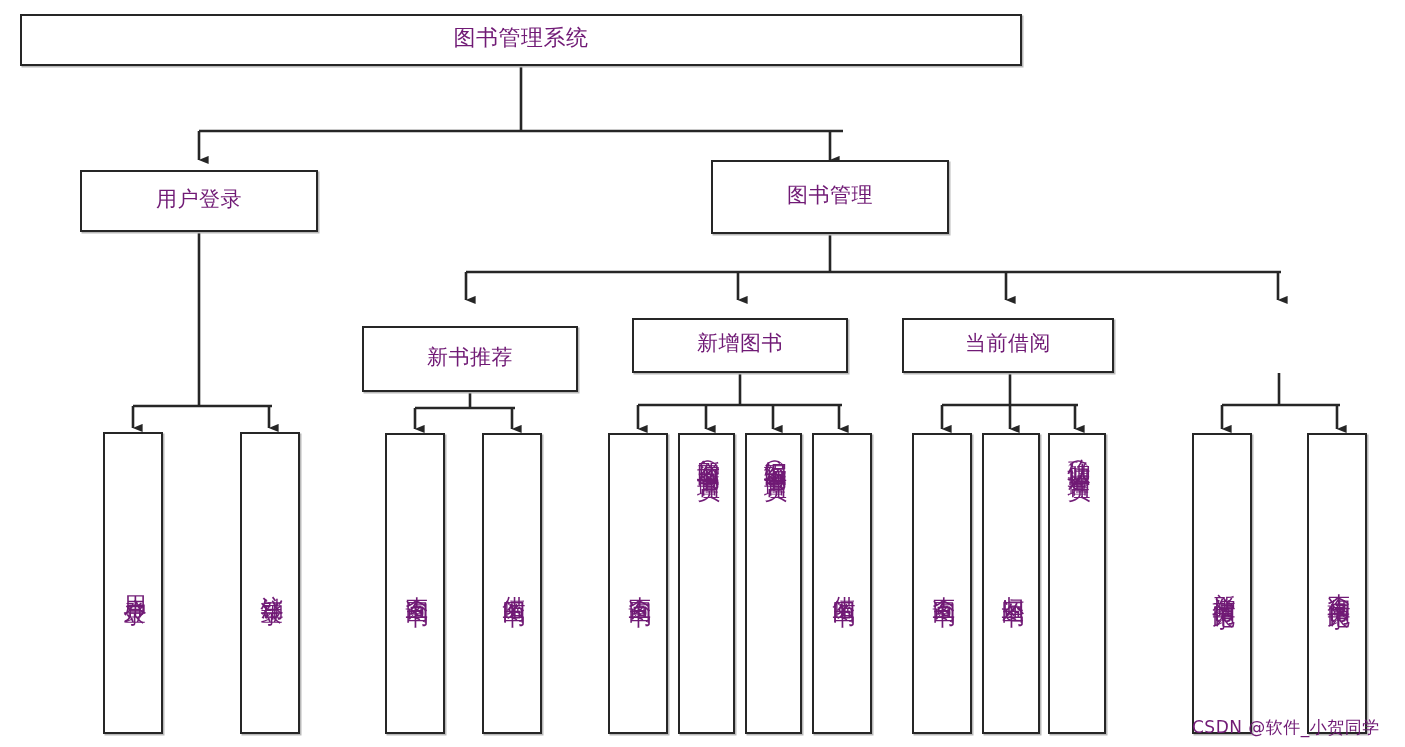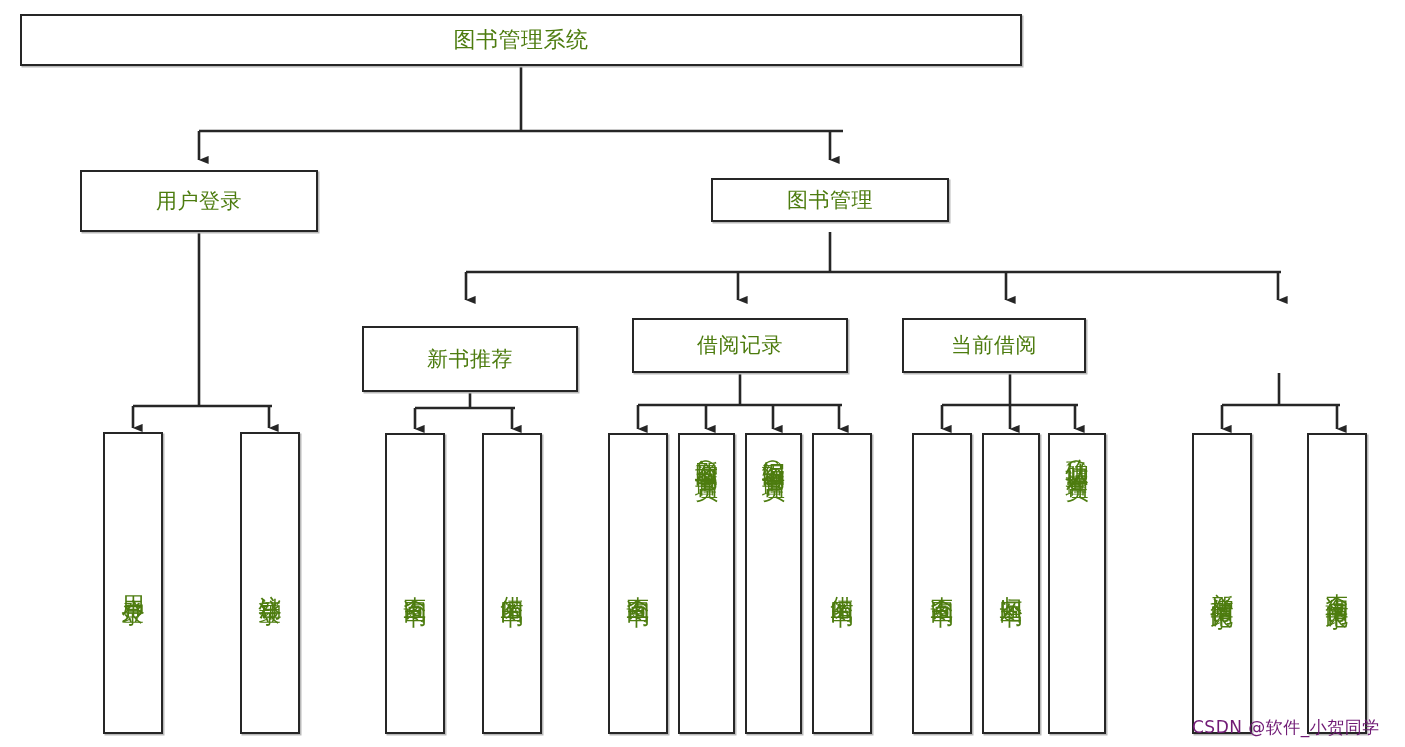--- a/index.html
+++ b/index.html
@@ -28,21 +28,22 @@
   }
   .node {
     position: absolute;
     box-sizing: border-box;
     background: #ffffff;
     border: 2.5px solid #262626;
     box-shadow: 1.5px 1.5px 0 0 #b9b9b9;
     display: flex;
     align-items: center;
     justify-content: center;
-    color: #4d7c0f;
+    color: #701a75;
+    font-family: Liberation Mono, monospace;
   }
   .node-label {
     display: block;
     text-align: center;
     line-height: 1.18;
     white-space: nowrap;
   }
   
   .node.horiz .node-label {
     writing-mode: horizontal-tb;
@@ -136,33 +137,33 @@
   </svg>
 
   <div class="node horiz root" style="left:20px; top:14px; width:1002px; height:52px;">
     <span class="node-label">图书管理系统</span>
   </div>
 
   <div class="node horiz" style="left:80px; top:170px; width:238px; height:62px;">
     <span class="node-label">用户登录</span>
   </div>
 
-  <div class="node horiz" style="left:711px; top:178px; width:238px; height:44px;">
+  <div class="node horiz" style="left:711px; top:160px; width:238px; height:74px;">
     <span class="node-label">图书管理</span>
   </div>
 
   <div class="node horiz" style="left:362px; top:326px; width:216px; height:66px;justify-content:center;">
     <span class="node-label">新书推荐</span>
   </div>
 
   <div class="node horiz" style="left:632px; top:318px; width:216px; height:55px;">
-    <span class="node-label">借阅记录</span>
-  </div>
-
-  <div class="node horiz" style="left:902px; top:318px; width:184px; height:55px;">
+    <span class="node-label">新增图书</span>
+  </div>
+
+  <div class="node horiz" style="left:902px; top:318px; width:212px; height:55px;">
     <span class="node-label">当前借阅</span>
   </div>
 
 
   <div class="node vert centered" style="left:103px; top:432px; width:60px; height:302px;">
     <span class="node-label">用户登录</span>
   </div>
 
   <div class="node vert centered" style="left:240px; top:432px; width:60px; height:302px;">
     <span class="node-label">注销登录</span>

